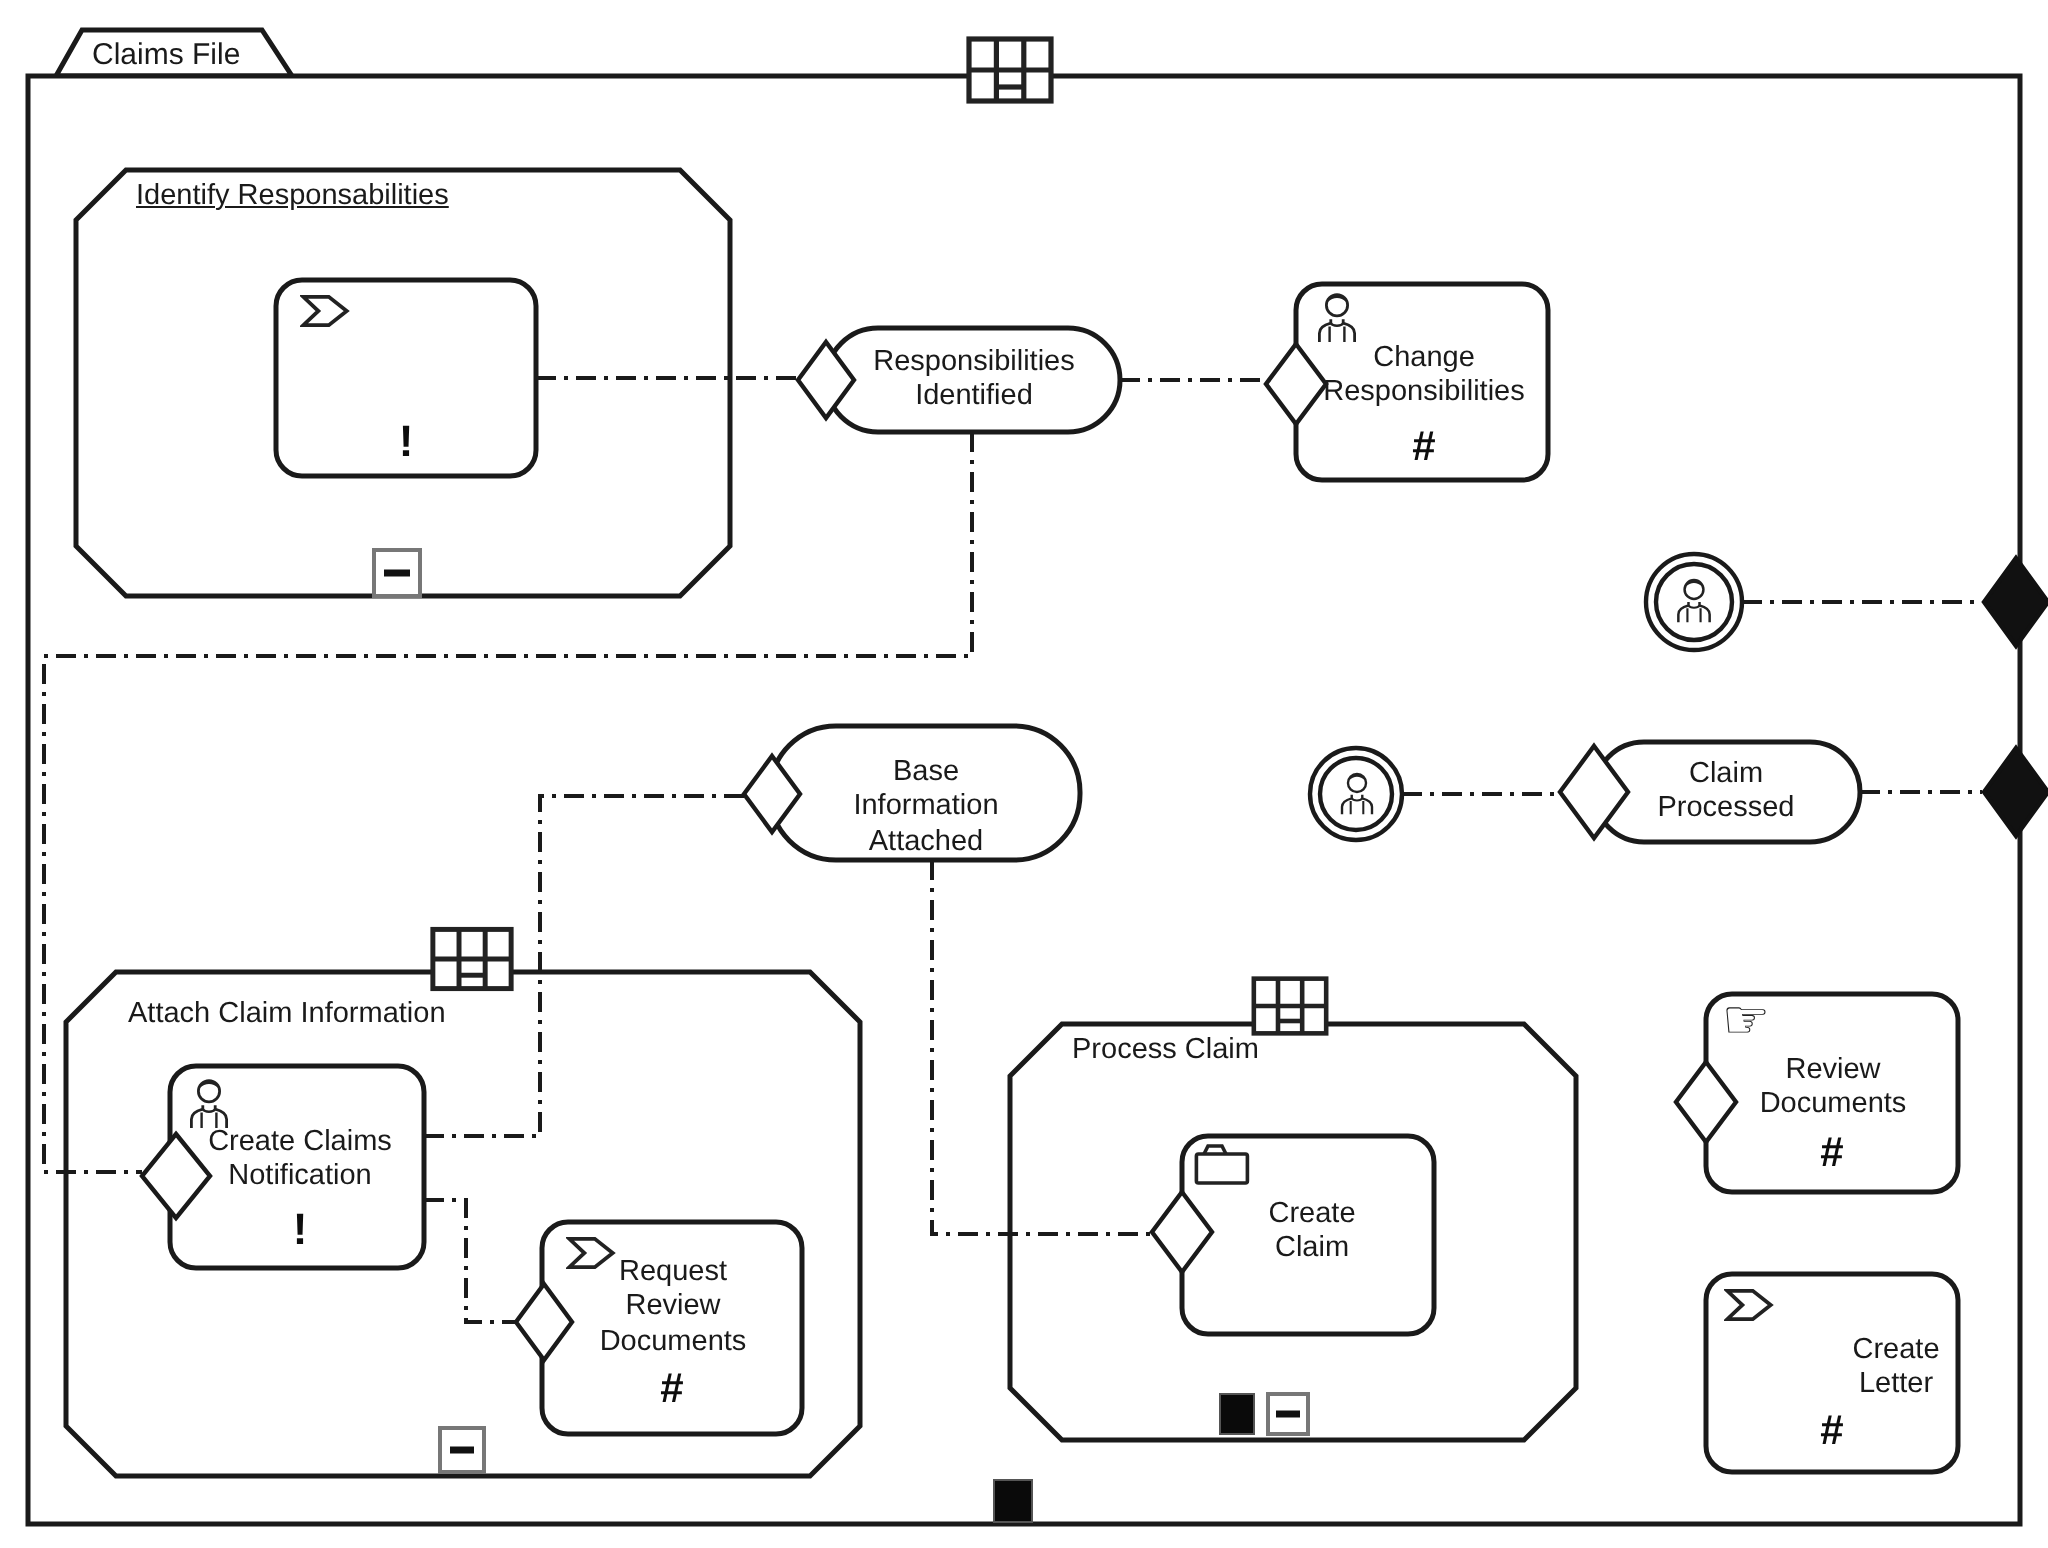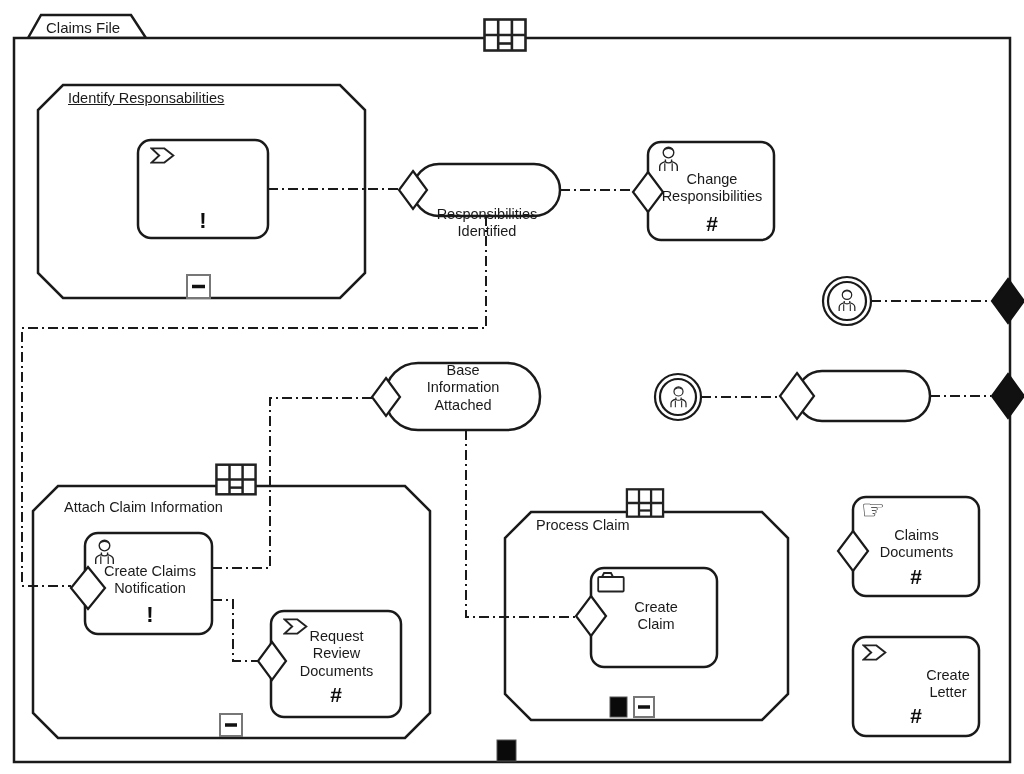--- a/index.html
+++ b/index.html
@@ -133,25 +133,26 @@
 <div class="label left" style="left:46px;top:19px;width:92px;height:16px;font-size:15px;">Claims File</div>
 
 <div class="label left" style="left:68px;top:90px;width:180px;height:18px;text-decoration:underline;">Identify Responsabilities</div>
 <div class="label left" style="left:64px;top:499px;width:185px;height:18px;">Attach Claim Information</div>
 <div class="label left" style="left:536px;top:517px;width:145px;height:18px;">Process Claim</div>
 
 <div class="label" style="left:652px;top:168px;width:120px;height:40px;">Change Responsibilities</div>
 <div class="label" style="left:98px;top:560px;width:104px;height:40px;">Create Claims Notification</div>
 <div class="label" style="left:294px;top:626px;width:85px;height:56px;">Request Review Documents</div>
 <div class="label" style="left:625px;top:596px;width:62px;height:40px;">Create Claim</div>
-<div class="label" style="left:874px;top:524px;width:85px;height:40px;">Claims Documents</div>
+<div class="label" style="left:874px;top:524px;width:85px;height:40px;">Review Documents</div>
 <div class="label" style="left:888px;top:664px;width:58px;height:40px;margin-left:31px;">Create Letter</div>
 
-<div class="label" style="left:416px;top:170px;width:142px;height:40px;margin-top:33px;">Responsibilities Identified</div>
-<div class="label" style="left:410px;top:360px;width:106px;height:56px;">Base Information Attached</div>
+<div class="label" style="left:416px;top:170px;width:142px;height:40px;">Responsibilities Identified</div>
+<div class="label" style="left:410px;top:376px;width:106px;height:56px;">Base Information Attached</div>
+<div class="label" style="left:820px;top:376px;width:86px;height:40px;">Claim Processed</div>
 
 <div class="decorator" style="left:193px;top:206px;width:20px;height:30px;">!</div>
 <div class="decorator" style="left:140px;top:600px;width:20px;height:30px;">!</div>
 <div class="decorator hash" style="left:700px;top:210px;width:24px;height:28px;">#</div>
 <div class="decorator hash" style="left:324px;top:681px;width:24px;height:28px;">#</div>
 <div class="decorator hash" style="left:904px;top:563px;width:24px;height:28px;">#</div>
 <div class="decorator hash" style="left:904px;top:702px;width:24px;height:28px;">#</div>
 
 <div class="hand" style="left:856px;top:496px;width:34px;height:28px;">☞</div>
 

